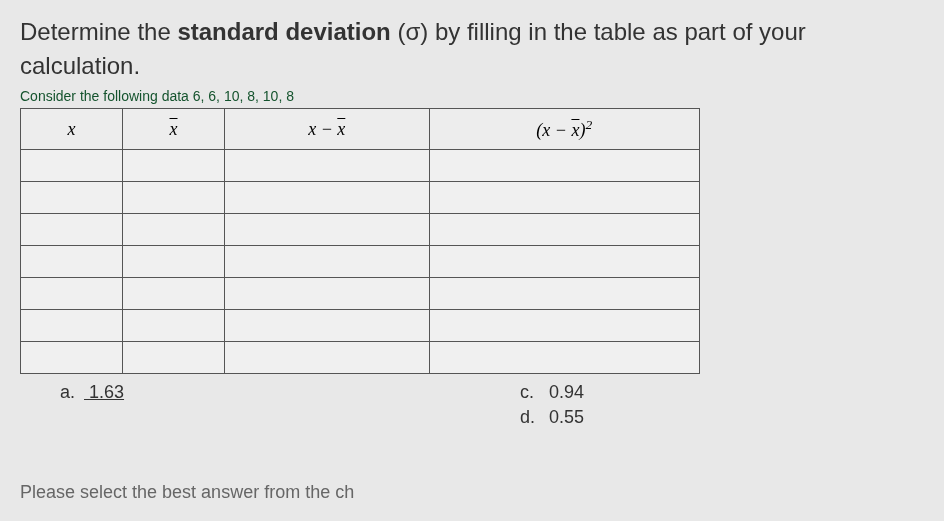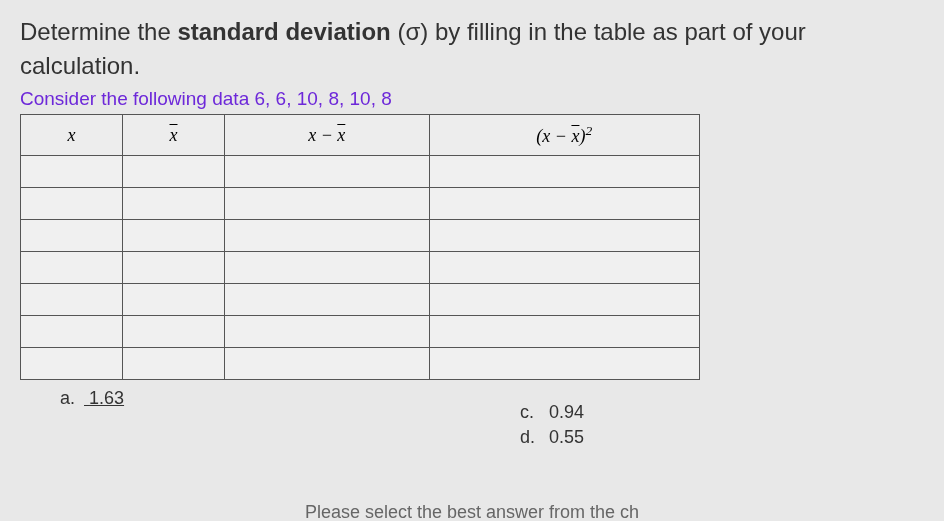--- a/index.html
+++ b/index.html
@@ -18,22 +18,22 @@
     .question-text {
       font-size: 24px;
       color: #333;
       margin-bottom: 6px;
       line-height: 1.4;
     }
     .question-text strong {
       font-weight: bold;
     }
     .consider-text {
-      font-size: 19px;
-      color: #6d28d9;
+      font-size: 14px;
+      color: #14532d;
       margin-bottom: 4px;
     }
     table {
       border-collapse: collapse;
       width: 680px;
       background: #f0f0f0;
     }
     table th, table td {
       border: 1px solid #555;
       padding: 8px 10px;
@@ -53,34 +53,32 @@
       font-size: 18px;
       color: #333;
     }
     .choices-left {
       width: 440px;
       padding-left: 40px;
       text-decoration: underline;
     }
     .choices-right {
       padding-left: 60px;
-      margin-top: 14px;
     }
     .choice-item {
       margin-bottom: 4px;
     }
     .choice-label {
       display: inline-block;
       width: 24px;
     }
     .footer-text {
       margin-top: 50px;
       font-size: 18px;
       color: #666;
-      text-align: center;
     }
     .overbar {
       text-decoration: overline;
     }
     .sup {
       vertical-align: super;
       font-size: 0.75em;
     }
   </style>
 </head>

